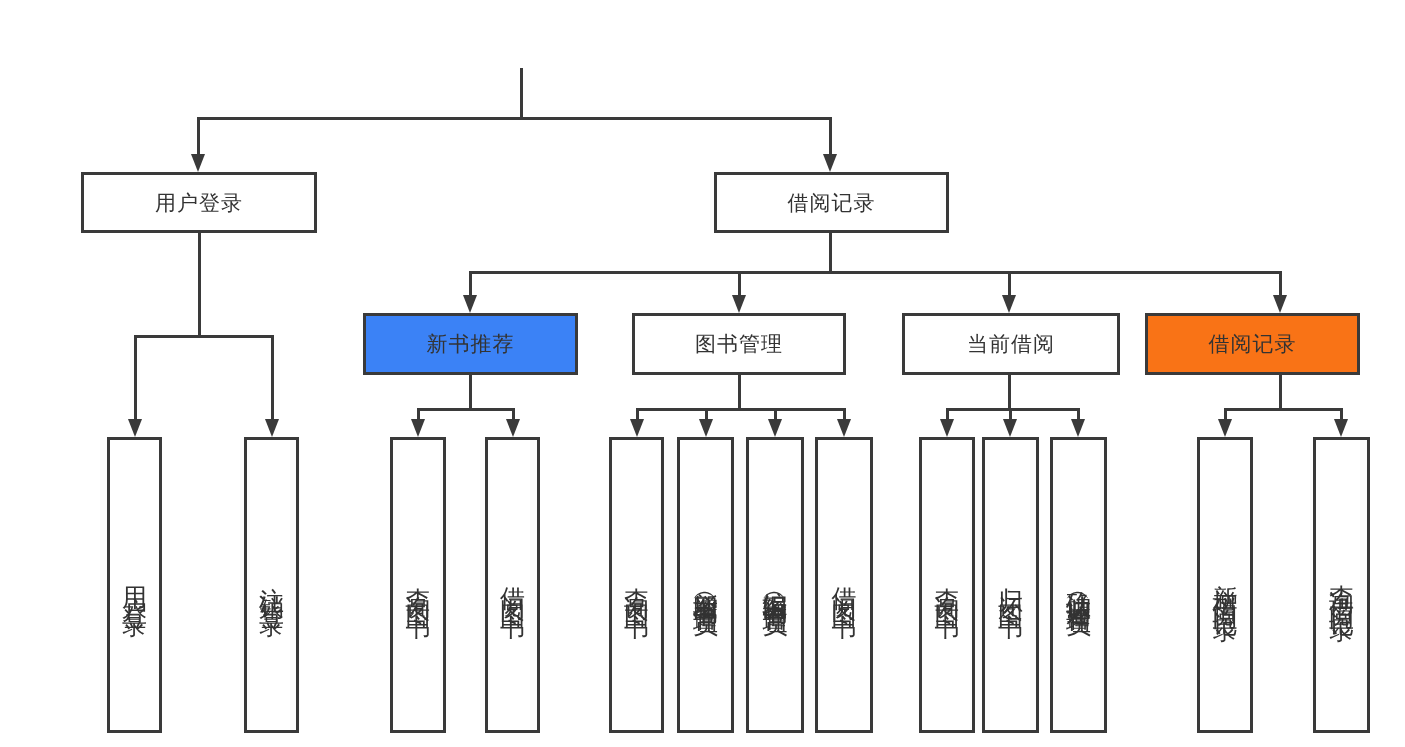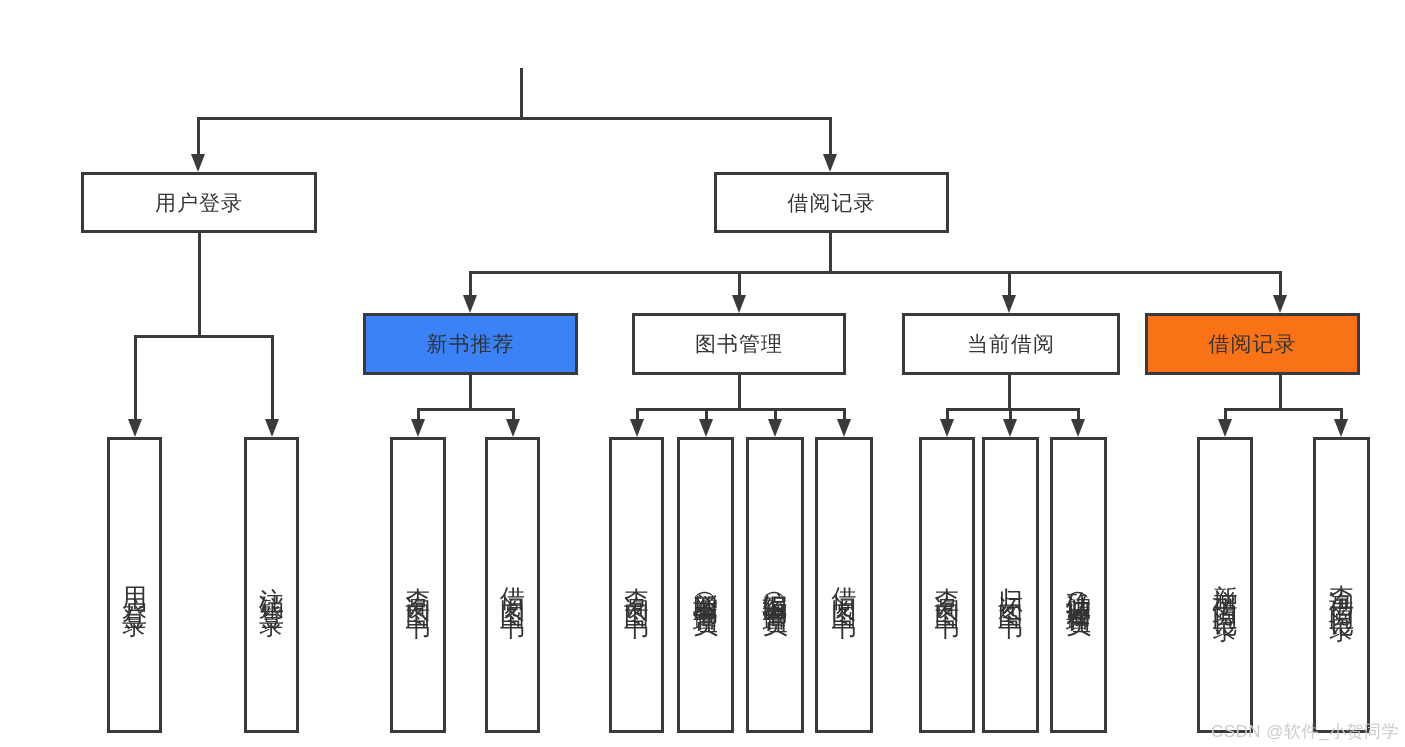--- a/index.html
+++ b/index.html
@@ -58,21 +58,20 @@
     letter-spacing: 0.5px;
     color: var(--watermark, #cccccc);
     z-index: 5;
     white-space: nowrap;
   }
 </style>
 </head>
 <body>
 
 <div id="canvas" style="--line: #3a3a3a; --text: #333333; --watermark: #cbcbcb;">
-  <div id="watermark">CSDN @软件_小贺同学</div>
     <div class="node h" style="left: 81px; top: 172px; width: 236px; height: 61px; background: rgb(255, 255, 255);">
       <span class="label">用户登录</span>
     </div>
     <div class="node h" style="left: 714px; top: 172px; width: 235px; height: 61px; background: rgb(255, 255, 255);">
       <span class="label">借阅记录</span>
     </div>
     <div class="node h" style="left: 363px; top: 313px; width: 215px; height: 62px; background: #3b82f6;">
       <span class="label">新书推荐</span>
     </div>
     <div class="node h" style="left: 632px; top: 313px; width: 214px; height: 62px; background: rgb(255, 255, 255);">

